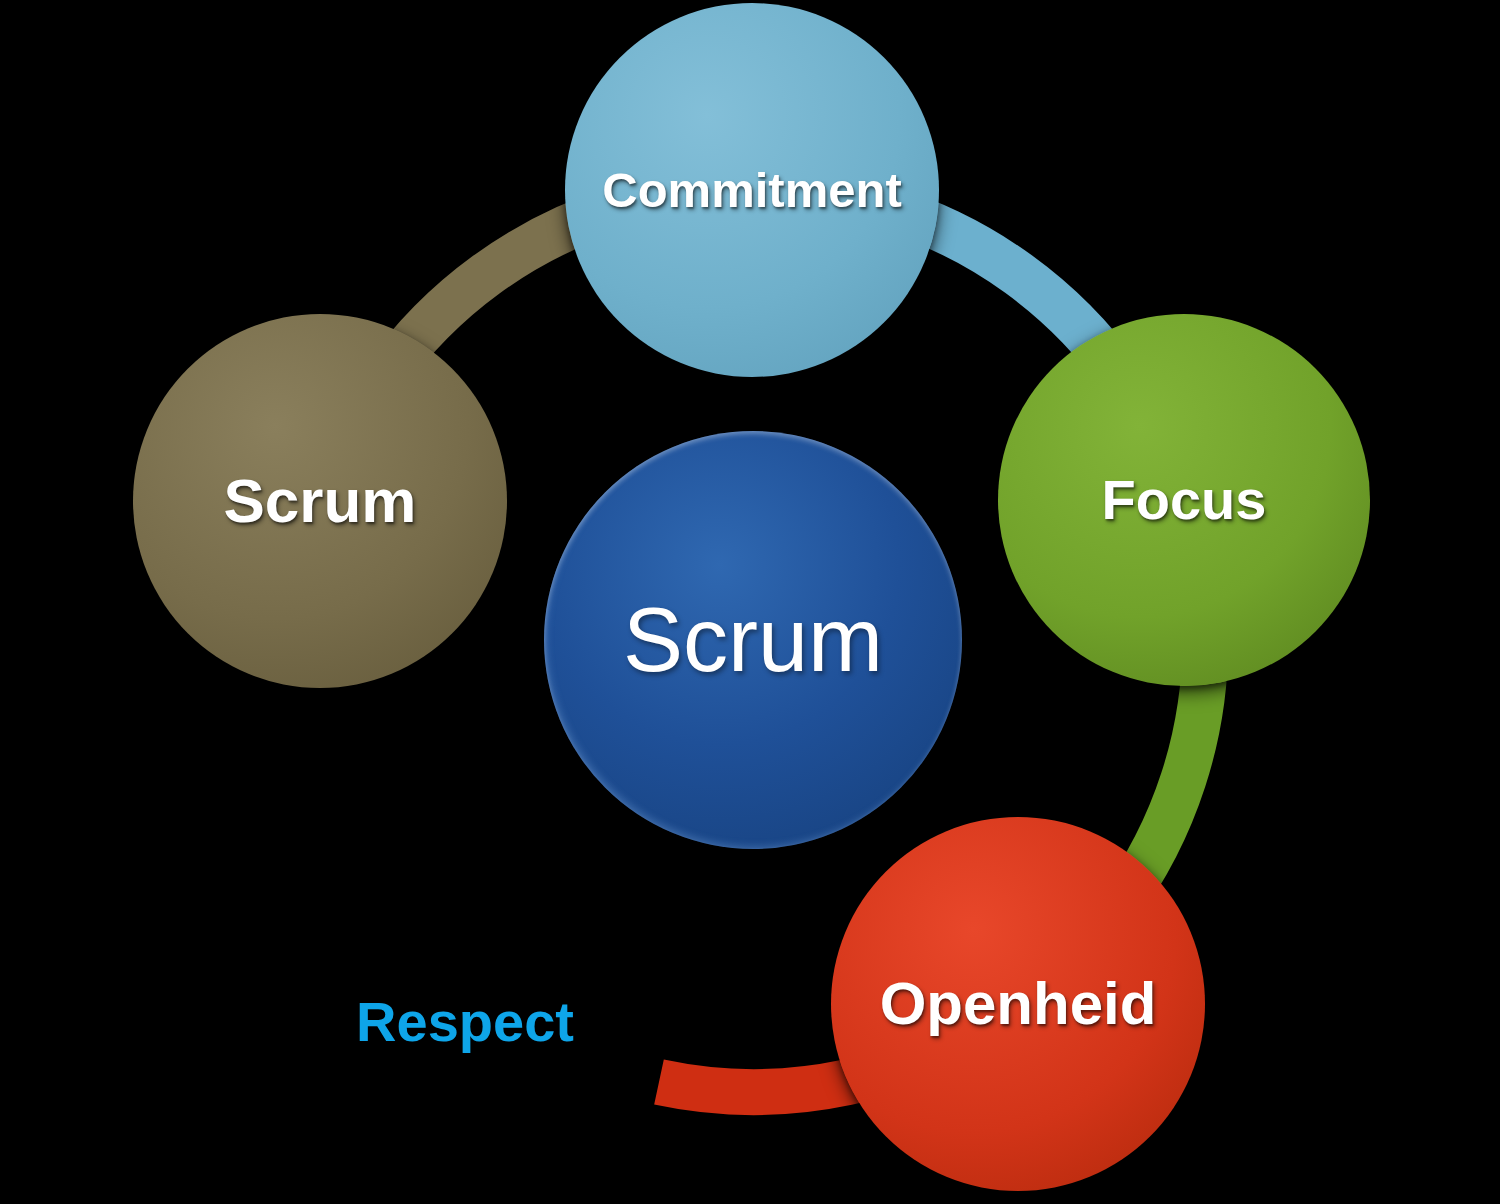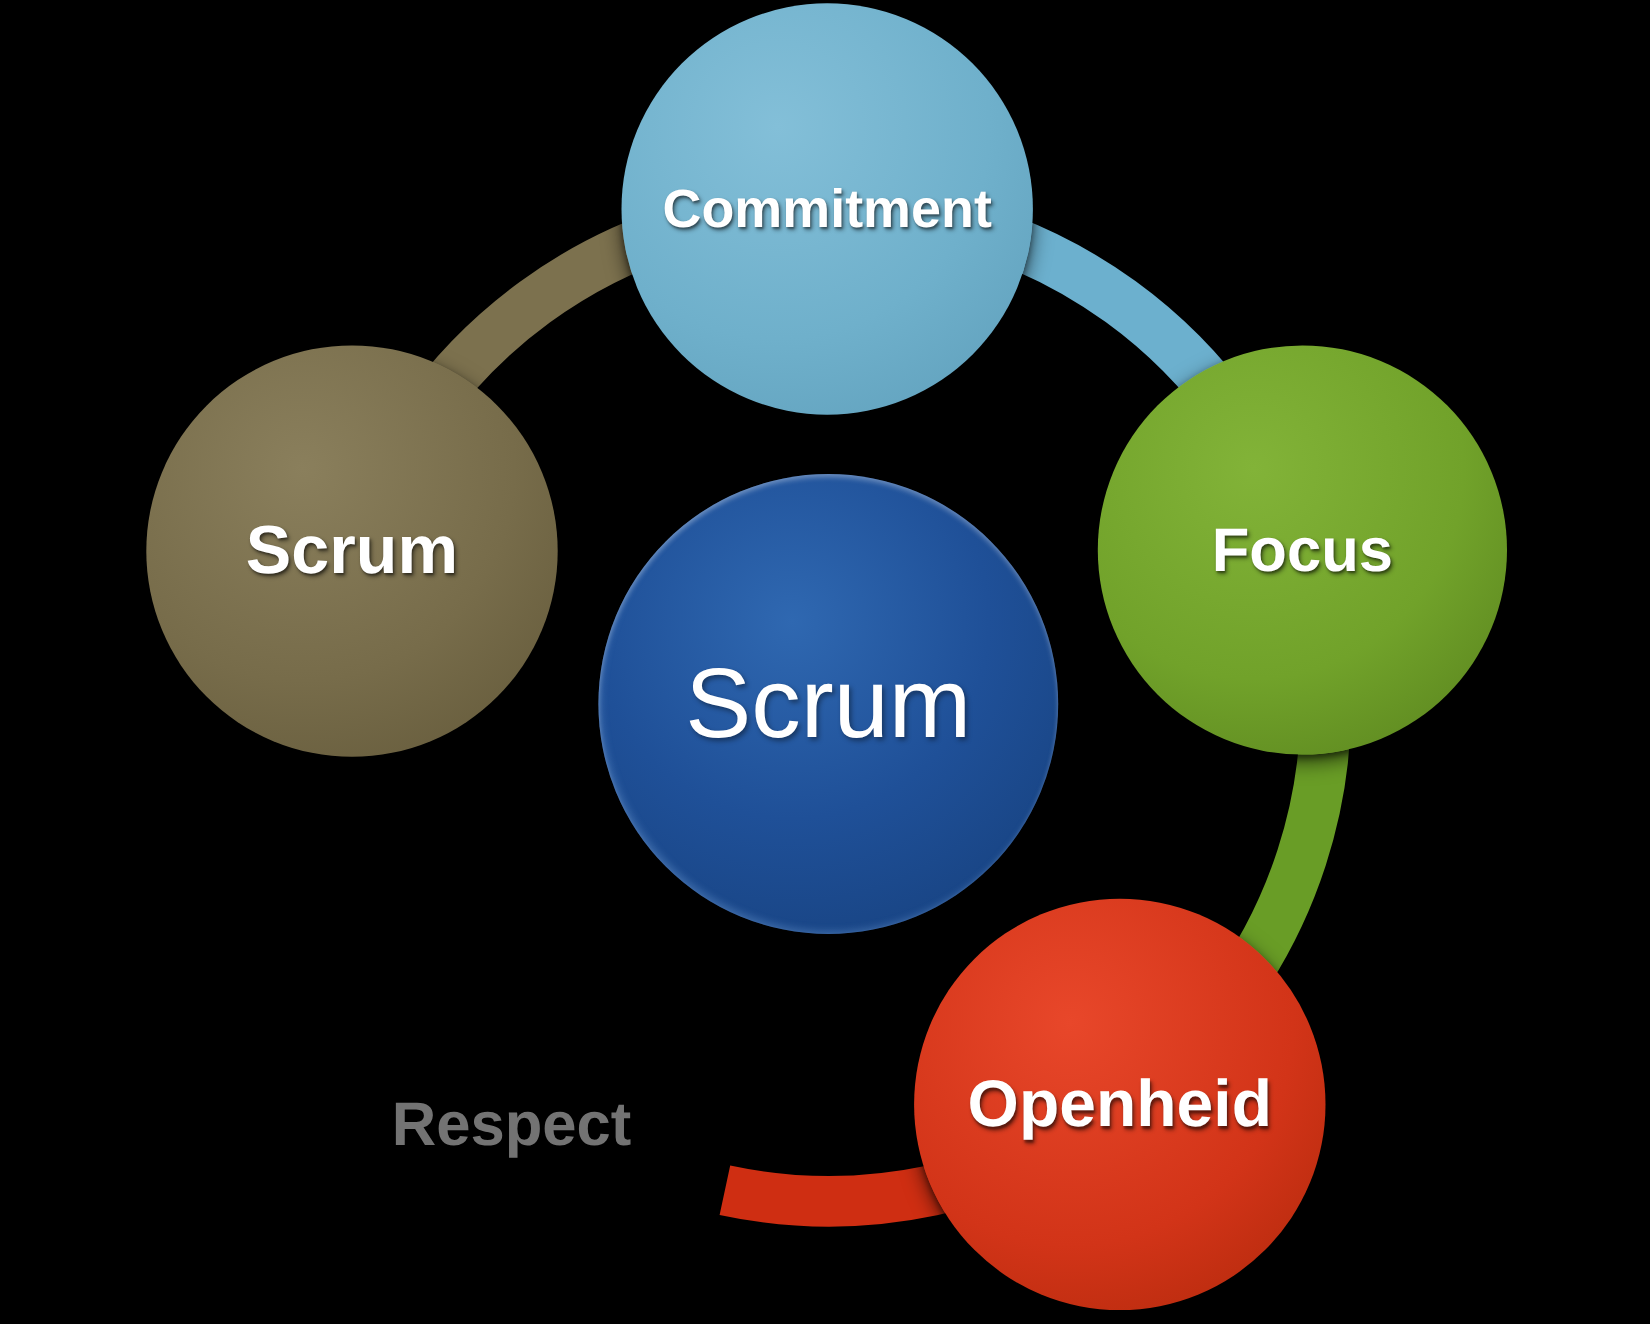--- a/index.html
+++ b/index.html
@@ -79,21 +79,21 @@
     font-size: 90px;
   }
   .node-scrum .node-label {
     text-shadow: 2px 3px 5px rgba(0,0,0,0.40);
   }
 
   .floating-label {
     position: absolute;
     left: 465px; top: 1022px;
     transform: translate(-50%, -50%);
-    color: #737373;
+    color: #0ea5e9;
     font-weight: bold;
     font-size: 56px;
     line-height: 1;
     white-space: nowrap;
     text-shadow: 2px 3px 4px rgba(0,0,0,0.55);
   }
 </style>
 </head>
 <body>
 

